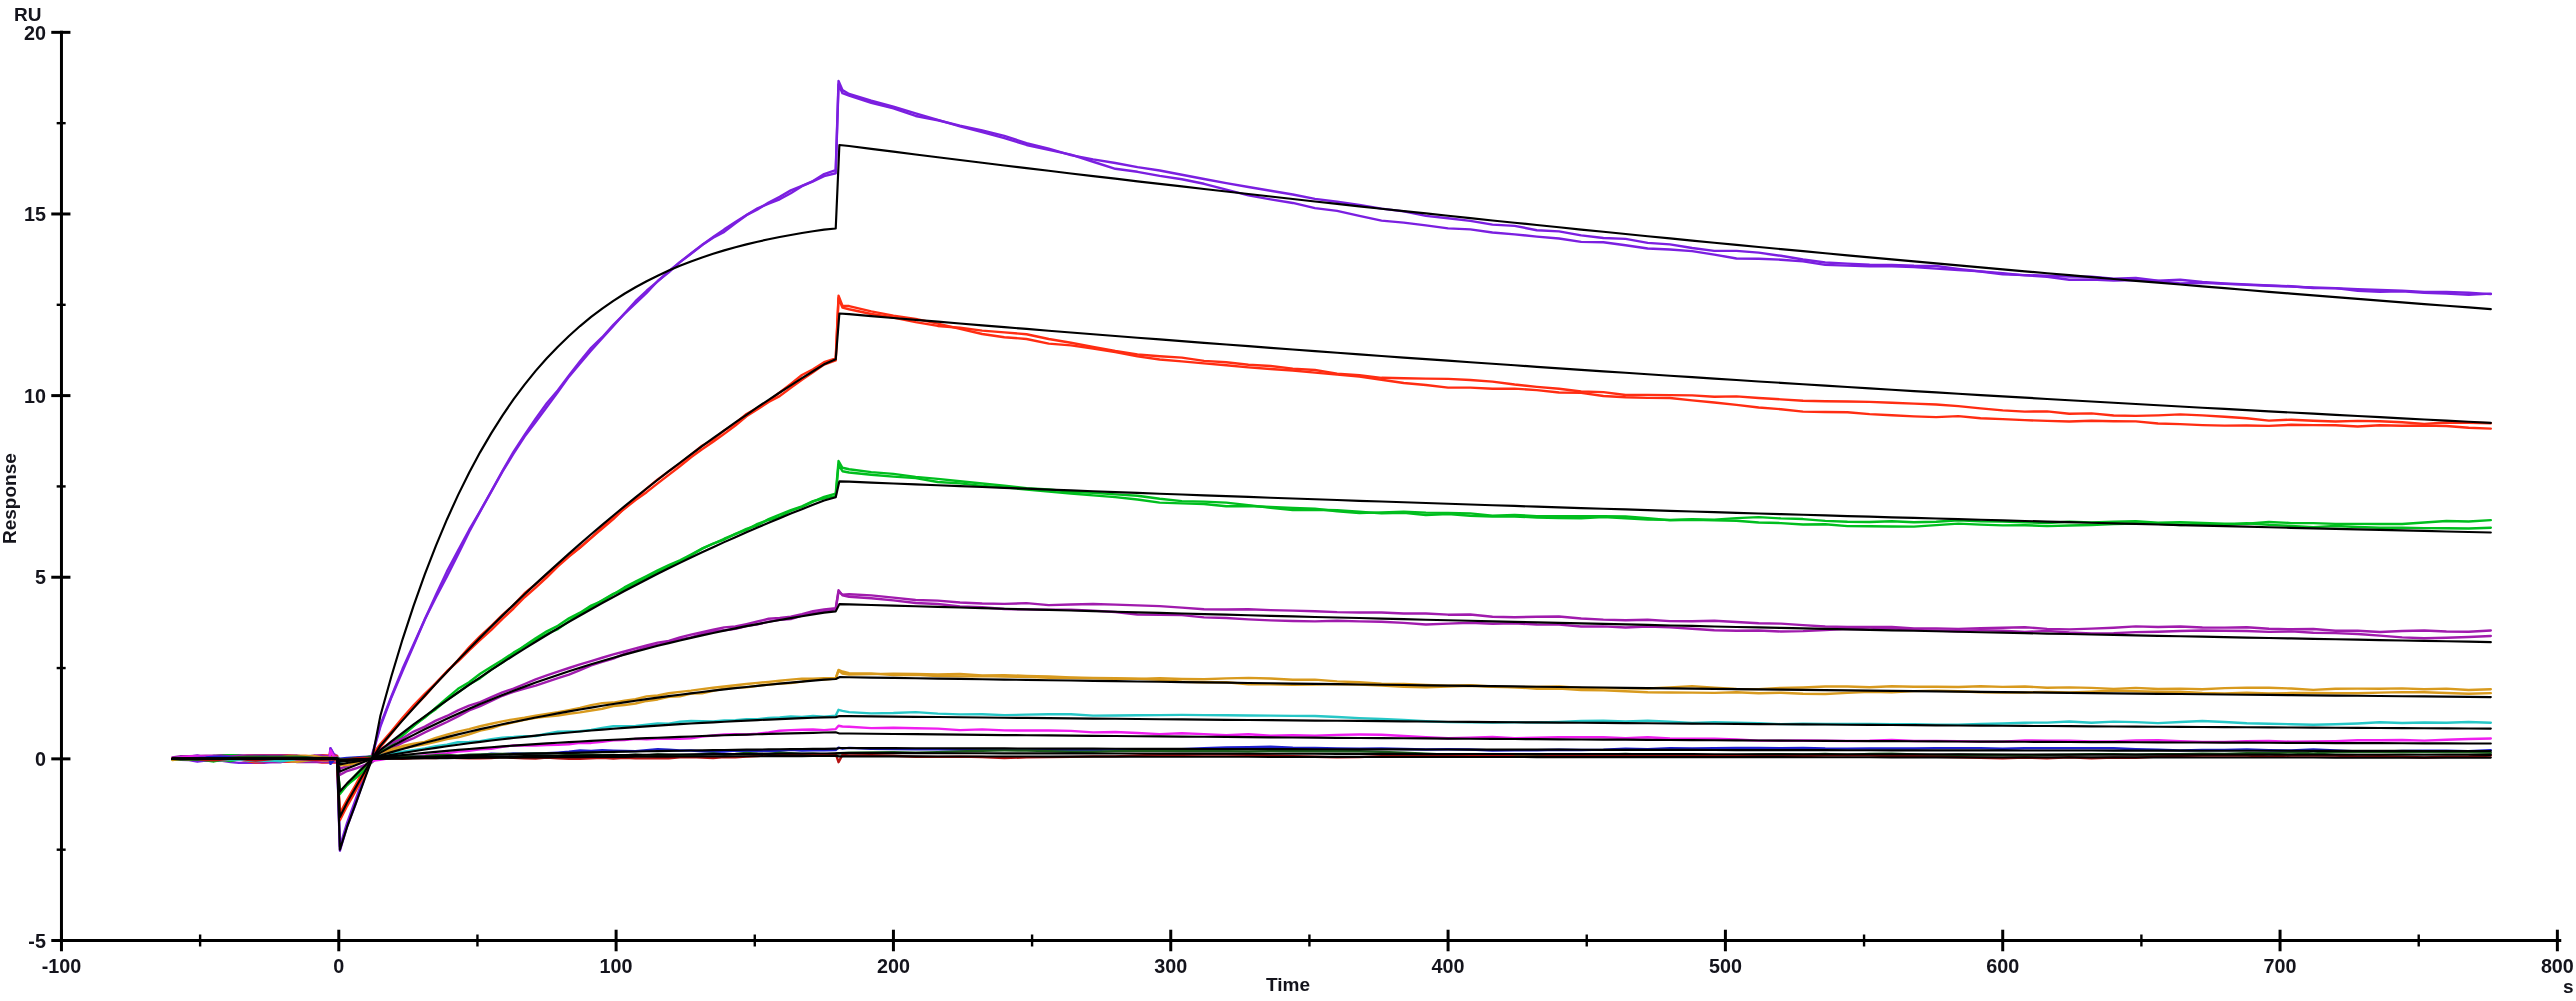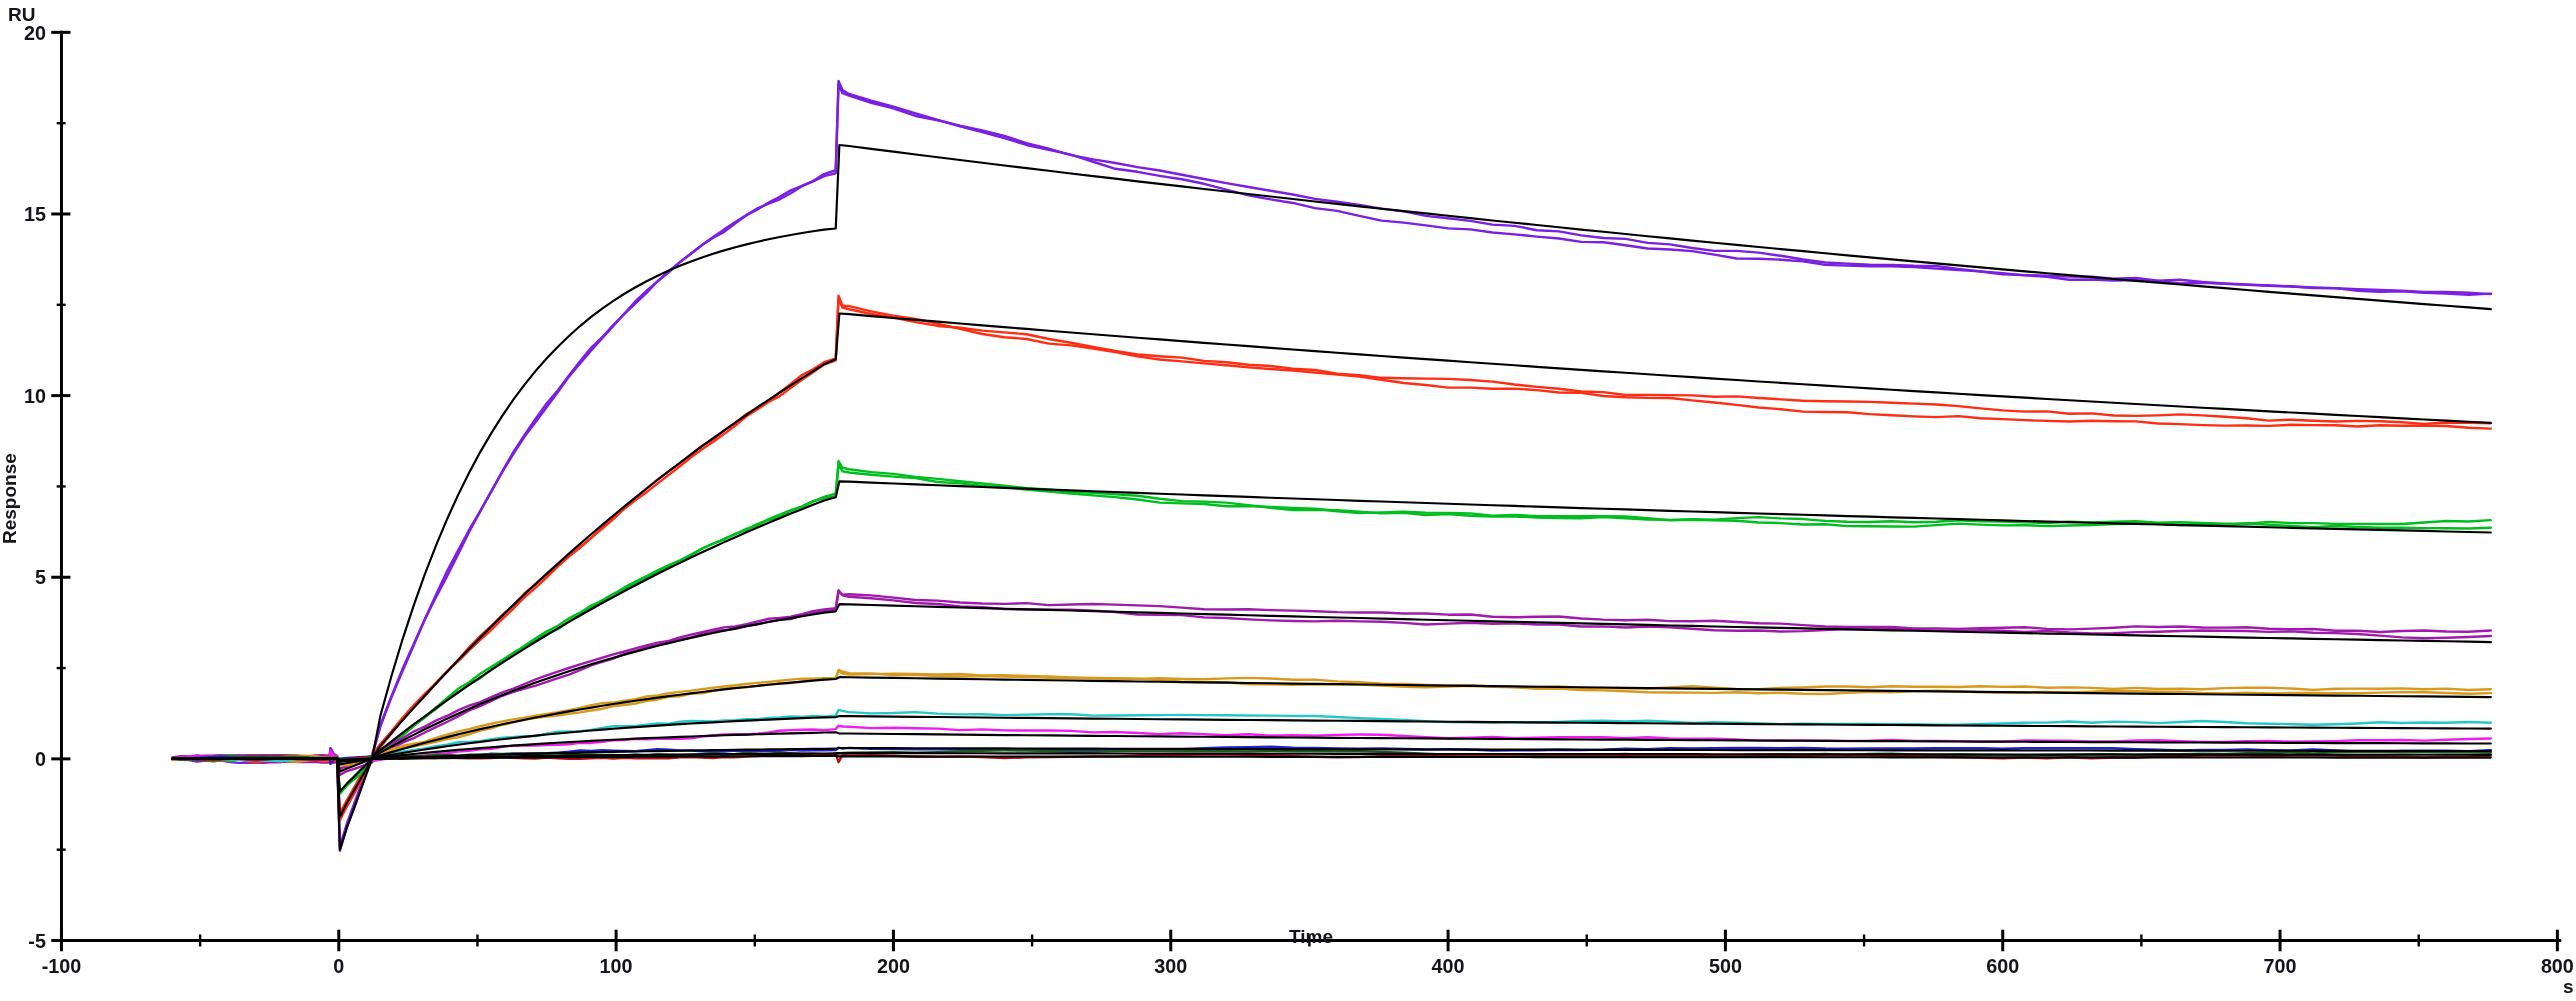--- a/index.html
+++ b/index.html
@@ -1,21 +1,21 @@
 <!DOCTYPE html>
 <html style="font-size:9.6px"><head>
 <meta charset="utf-8">
 <style>
   html,body{margin:0;padding:0;background:#ffffff;}
   .chart{position:relative;width:2576px;height:1001px;background:#ffffff;
          font-family:"Liberation Sans",sans-serif;color:#14141c;overflow:hidden;}
   .axlabel{position:absolute;font-size:19px;font-weight:700;color:#14141c;white-space:nowrap;}
   .ylabel-rot{left:-35px;top:488px;width:90px;text-align:center;transform:rotate(-90deg);}
-  .ru-label{left:8px;top:3.6px;}
-  .time-label{left:1243px;top:926px;width:90px;text-align:right;}
+  .ru-label{left:14px;top:3.6px;}
+  .time-label{left:1243px;top:974px;width:90px;text-align:center;}
   .s-label{left:2563px;top:976px;}
   svg{position:absolute;left:0;top:0;}
   svg text{font-family:"Liberation Sans",sans-serif;font-size:33px;font-weight:700;fill:#14141c;}
 </style>
 </head>
 <body>
 
 <div class="chart">
   <svg id="plot" width="2576" height="1001" viewBox="0 0 4300 1671" xmlns="http://www.w3.org/2000/svg">
       <polyline points="287.7,1265.3 301.6,1268.4 315.5,1268.7 329.3,1271.5 343.2,1269.8 357.1,1269.9 371.0,1270.0 384.9,1272.3 398.8,1273.5 412.7,1273.1 426.6,1273.5 440.4,1273.5 454.3,1272.0 468.2,1272.2 482.1,1270.2 496.0,1267.7 509.9,1268.9 523.8,1267.6 537.7,1269.0 549.7,1267.9 551.6,1249.5 557.1,1260.0 562.7,1265.2 567.3,1420.1 579.3,1379.7 593.2,1343.0 607.1,1302.2 621.0,1262.5 634.9,1213.1 653.4,1163.8 671.9,1120.3 690.4,1077.4 709.0,1034.0 727.5,997.2 746.0,962.1 764.5,925.5 783.0,887.9 801.5,853.6 820.1,820.2 838.6,787.5 857.1,757.4 875.6,728.7 894.1,704.5 912.7,679.5 931.2,654.6 949.7,628.7 968.2,606.6 986.7,585.2 1005.2,564.5 1023.8,544.2 1042.3,523.3 1060.8,502.8 1079.3,485.4 1097.8,469.6 1116.3,452.8 1134.9,437.6 1153.4,423.2 1171.9,409.1 1190.4,395.7 1208.9,382.9 1227.5,370.7 1246.0,359.0 1264.5,347.8 1283.0,340.0 1301.5,332.7 1320.0,322.6 1338.6,310.8 1357.1,302.8 1375.6,294.0 1395.0,289.2 1399.7,140.8 1406.2,155.6 1417.3,159.5 1454.3,171.5 1491.3,180.8 1528.4,193.6 1565.4,200.8 1602.4,209.8 1639.5,217.8 1676.5,226.9 1713.5,238.9 1750.6,248.2 1787.6,259.0 1824.7,266.0 1861.7,272.1 1898.7,279.0 1935.8,284.6 1972.8,291.8 2009.8,298.8 2046.9,305.6 2083.9,312.2 2120.9,318.5 2158.0,324.7 2195.0,331.9 2232.0,336.8 2269.1,342.0 2306.1,348.2 2343.2,352.8 2380.2,360.3 2417.2,364.3 2454.3,368.8 2491.3,375.0 2528.3,377.0 2565.4,384.3 2602.4,386.2 2639.4,393.0 2676.5,397.4 2713.5,398.7 2750.5,405.5 2787.6,407.9 2824.6,414.0 2861.6,418.8 2898.7,418.8 2935.7,421.8 2972.8,427.0 3009.8,433.2 3046.8,438.3 3083.9,440.1 3120.9,441.9 3157.9,442.3 3195.0,443.6 3232.0,444.0 3269.0,448.8 3306.1,453.2 3343.1,457.9 3380.1,459.3 3417.2,460.2 3454.2,461.7 3491.3,462.1 3528.3,465.2 3565.3,464.0 3602.4,468.5 3639.4,467.1 3676.4,470.8 3713.5,473.2 3750.5,474.8 3787.5,476.7 3824.6,477.8 3861.6,480.7 3898.6,481.0 3935.7,485.5 3972.7,487.1 4009.8,486.4 4046.8,488.7 4083.8,490.2 4120.9,492.2 4157.9,490.1" fill="none" stroke="#7B1FE0" stroke-width="4" stroke-linejoin="round" stroke-linecap="round"></polyline>

